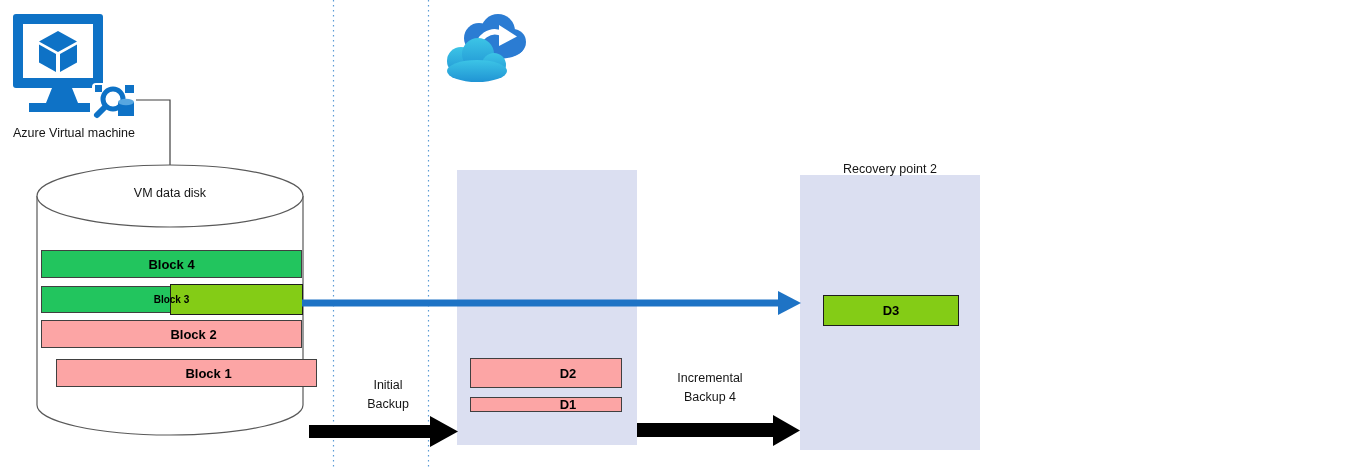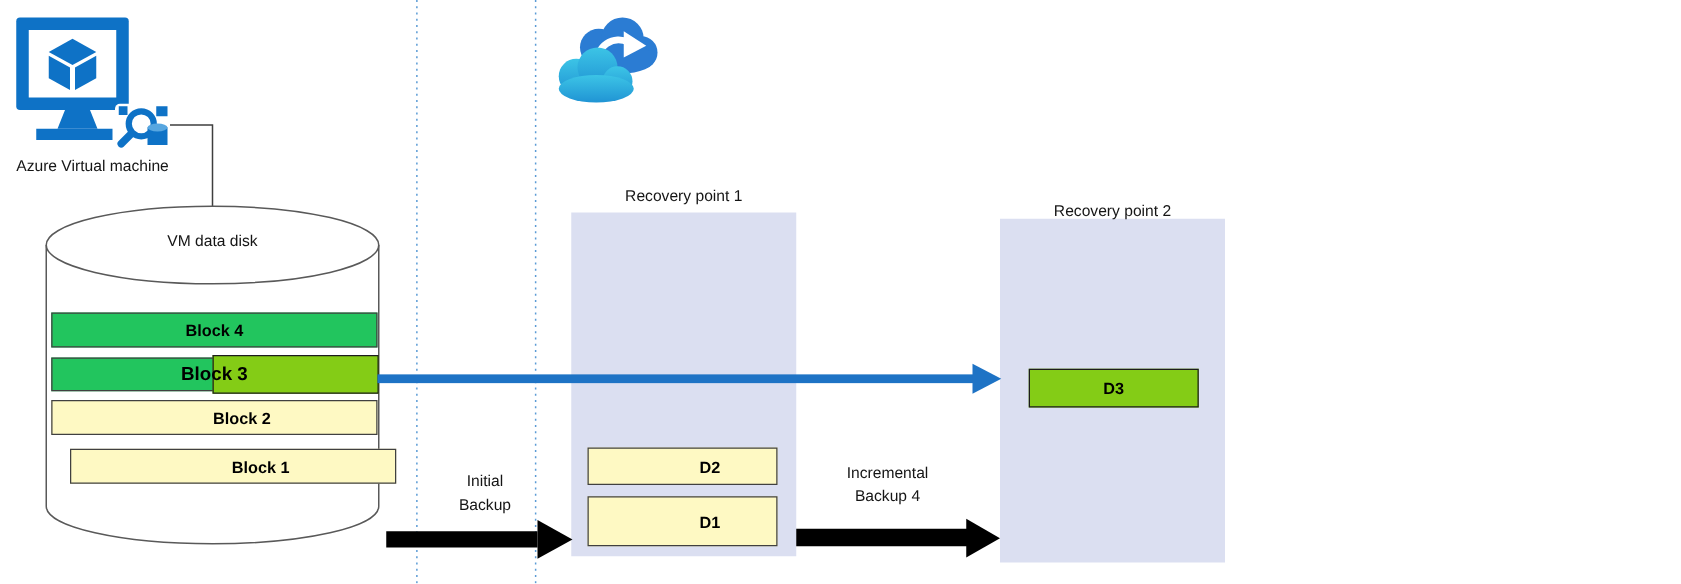--- a/index.html
+++ b/index.html
@@ -20,30 +20,30 @@
     line-height:19px;
     white-space:pre-line;
   }
   .block{
     position:absolute;
     display:flex;align-items:center;justify-content:center;
     font-size:13px;font-weight:bold;color:#000;
     box-sizing:border-box;
   }
   .block.white{background:#22c55e;border:1px solid #404040;}
-  .block.yellow{background:#fef9c3;border:1px solid #404040;padding-left:44px;}
+  .block.yellow{background:#fca5a5;border:1px solid #404040;padding-left:44px;}
   .block.blue{background:#84cc16;border:1px solid #1d1d1d;}
   .rp-box{
     position:absolute;
     background:#dbdff1;
   }
   .overlay-label{
     position:absolute;
     display:flex;align-items:center;justify-content:center;
-    font-size:15px;font-weight:bold;color:#000;
+    font-size:10px;font-weight:bold;color:#000;
   }
   .arrows{pointer-events:none;}
 </style>
 </head>
 <body>
 
 <div id="canvas">
 
   <svg class="layer" width="1345" height="467" viewBox="0 0 1345 467">
 
@@ -109,41 +109,40 @@
   <div class="rp-box" style="left:800px;top:175px;width:180px;height:275px;"></div>
 
   <div class="block white" style="left:41px;top:250px;width:261px;height:28px;">Block 4</div>
   <div class="block white" style="left:41px;top:286px;width:261px;height:27px;"></div>
   <div class="block blue" style="left:170px;top:284px;width:133px;height:31px;"></div>
   <div class="overlay-label" style="left:41px;top:286px;width:261px;height:27px;">Block 3</div>
   <div class="block yellow" style="left:41px;top:320px;width:261px;height:28px;">Block 2</div>
   <div class="block yellow" style="left:56px;top:359px;width:261px;height:28px;">Block 1</div>
 
   <div class="block yellow" style="left:470px;top:358px;width:152px;height:30px;text-align:center;">D2</div>
-  <div class="block yellow" style="left:470px;top:397px;width:152px;height:40px;">D1</div>
+  <div class="block yellow" style="left:470px;top:397px;width:152px;height:15px;">D1</div>
 
   <div class="block blue" style="left:823px;top:295px;width:136px;height:31px;">D3</div>
 
   <svg class="layer arrows" width="1345" height="467" viewBox="0 0 1345 467">
     <g>
       <rect x="302" y="299.5" width="477" height="7" fill="#1e73c5"></rect>
       <polygon points="778,291 801,303 778,315" fill="#1e73c5"></polygon>
     </g>
     <g>
       <rect x="309" y="425" width="121" height="13" fill="#000000"></rect>
       <polygon points="430,416 458,431.5 430,447" fill="#000000"></polygon>
     </g>
     <g>
       <rect x="637" y="423" width="137" height="14" fill="#000000"></rect>
       <polygon points="773,415 800,430.5 773,446" fill="#000000"></polygon>
     </g>
   </svg>
 
   <div class="label" style="left:-2px;top:124px;width:152px;">Azure Virtual machine</div>
   <div class="label" style="left:95px;top:184px;width:150px;">VM data disk</div>
-  <div class="label" style="left:457px;top:148px;width:180px;">Recovery point 1</div>
   <div class="label" style="left:800px;top:160px;width:180px;">Recovery point 2</div>
   <div class="label" style="left:337px;top:376px;width:102px;">Initial
 Backup</div>
   <div class="label" style="left:640px;top:369px;width:140px;">Incremental
 Backup 4</div>
 
 </div>
 
 </body></html>

